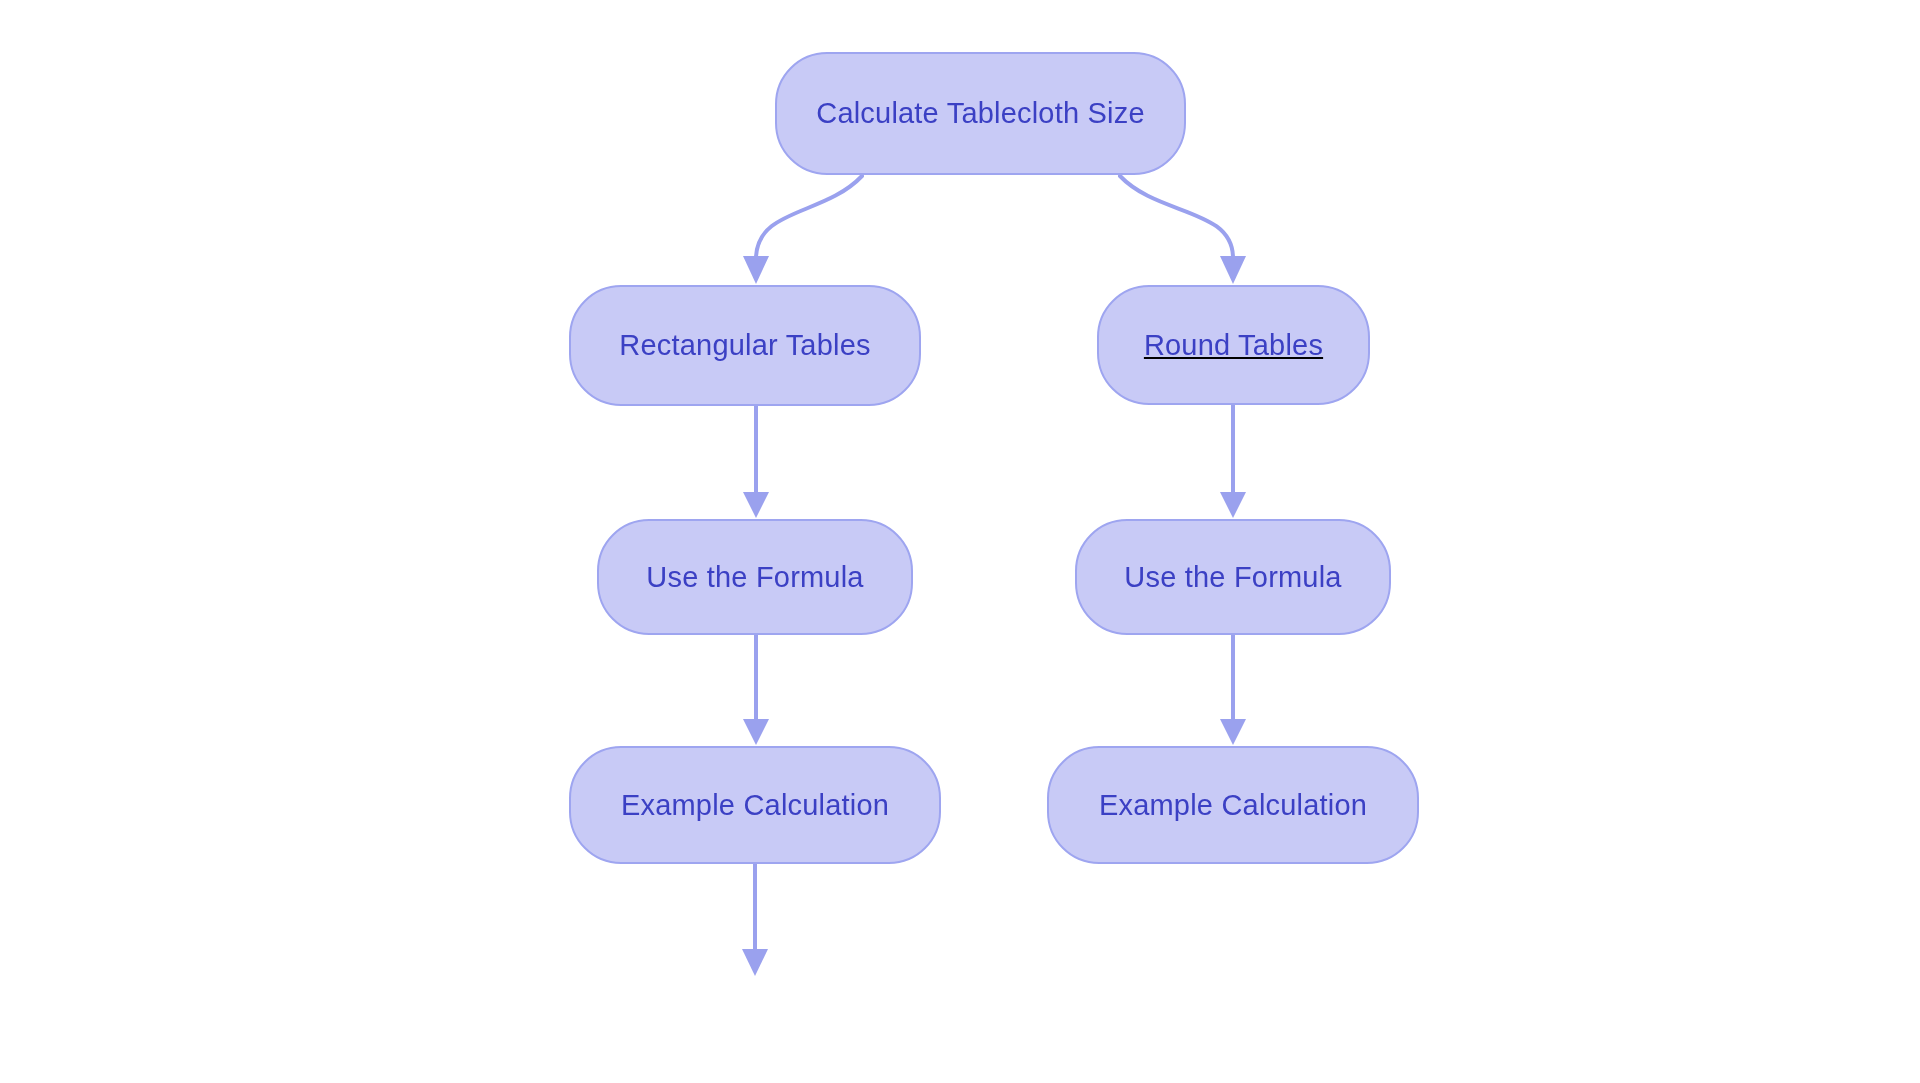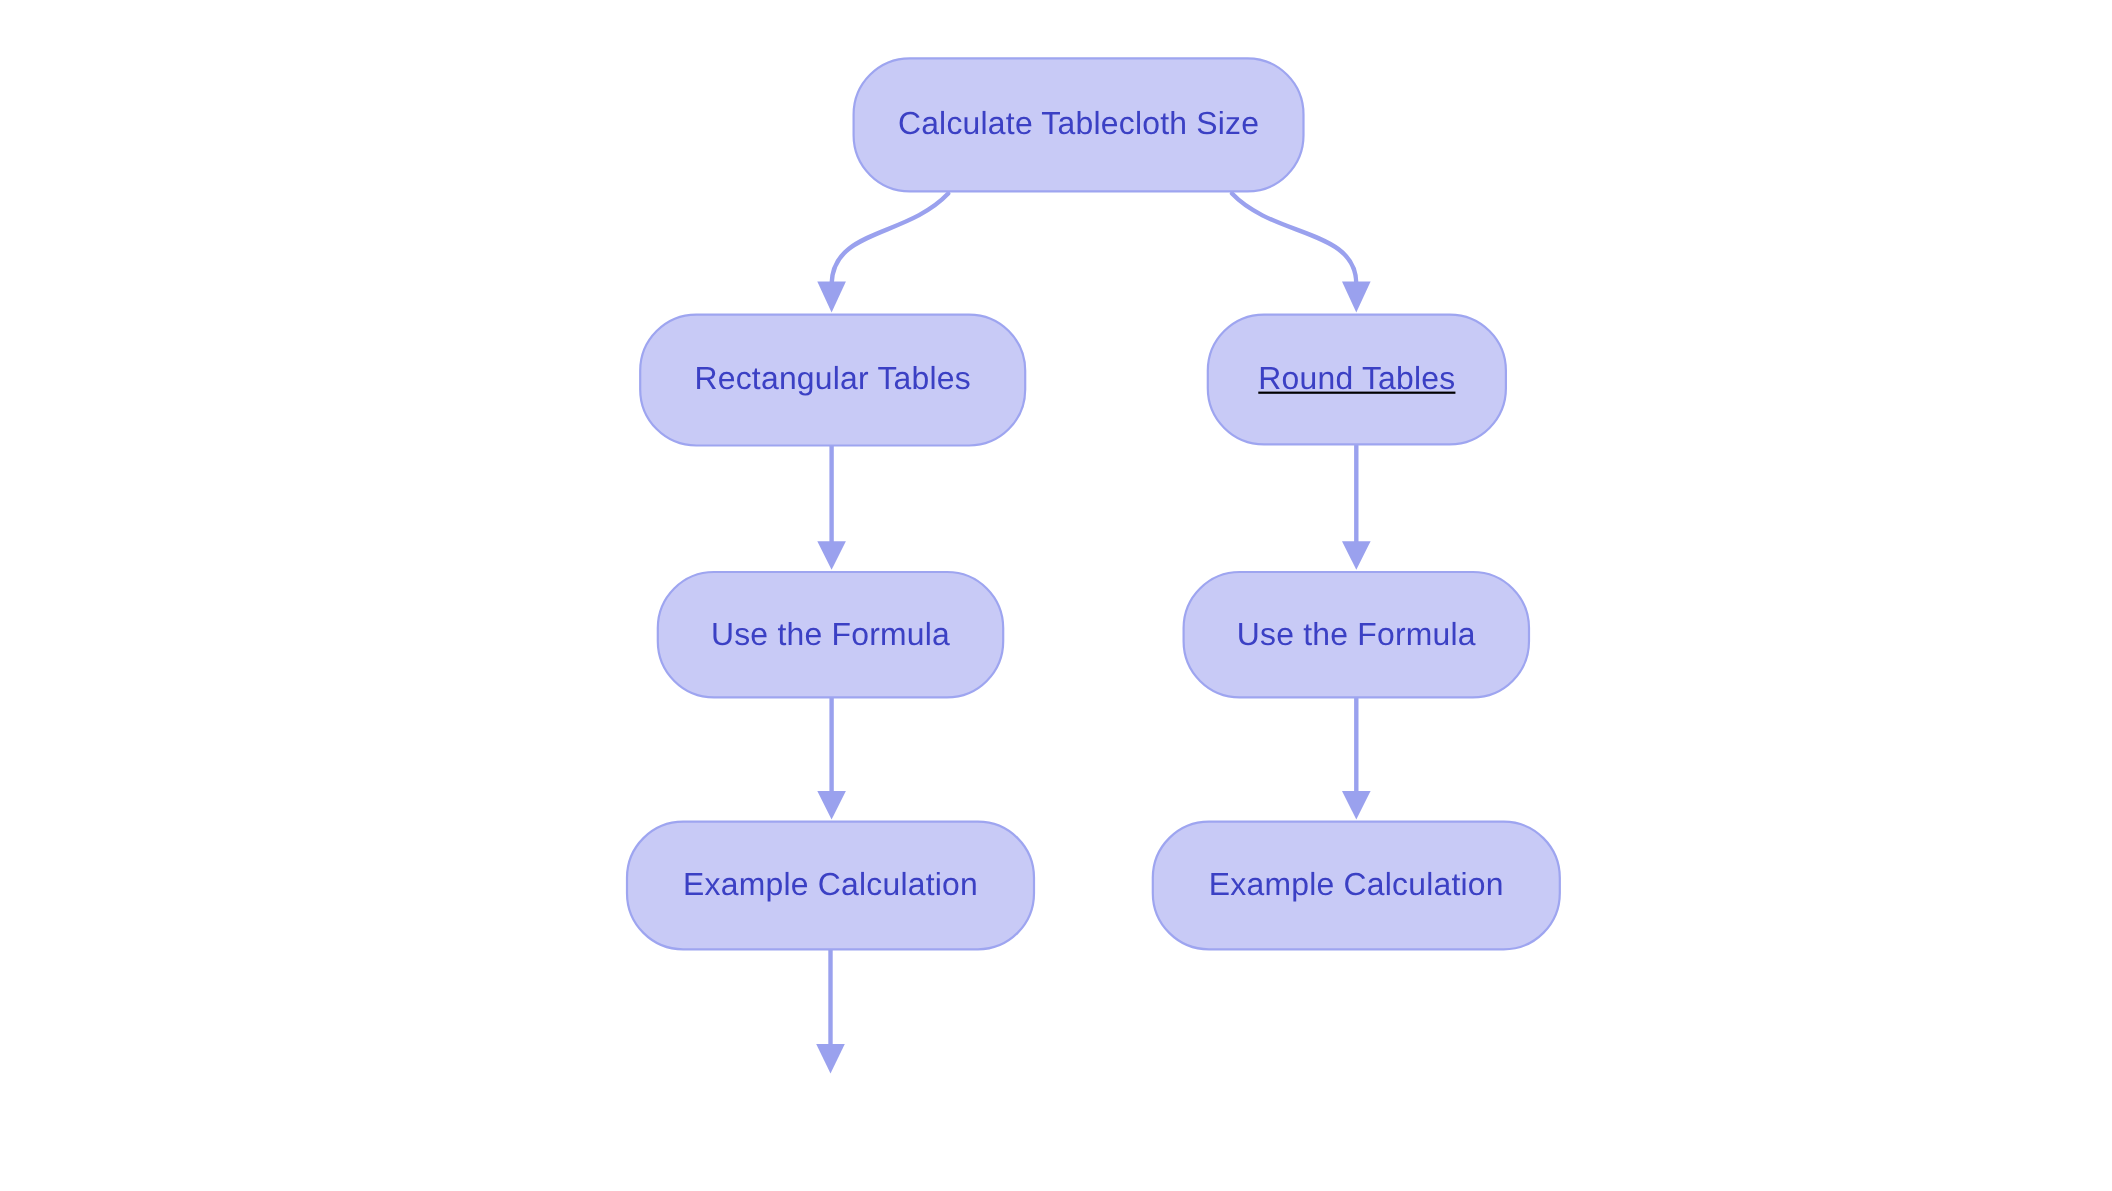--- a/index.html
+++ b/index.html
@@ -84,21 +84,21 @@
     <g>
       <path d="M 755,828 L 755,915"></path>
       <polygon points="742,913 768,913 755,940"></polygon>
     </g>
   </svg>
 
   <div class="node" style="left:775px; top:16px; width:411px; height:123px;">
     <span class="node-label">Calculate Tablecloth Size</span>
   </div>
 
-  <div class="node" style="left:581px; top:249px; width:352px; height:121px;">
+  <div class="node" style="left:569px; top:249px; width:352px; height:121px;">
     <span class="node-label">Rectangular Tables</span>
   </div>
 
   <div class="node" style="left:1097px; top:249px; width:273px; height:120px;text-decoration:underline;">
     <span class="node-label">Round Tables</span>
   </div>
 
   <div class="node" style="left:597px; top:483px; width:316px; height:116px;">
     <span class="node-label">Use the Formula</span>
   </div>

